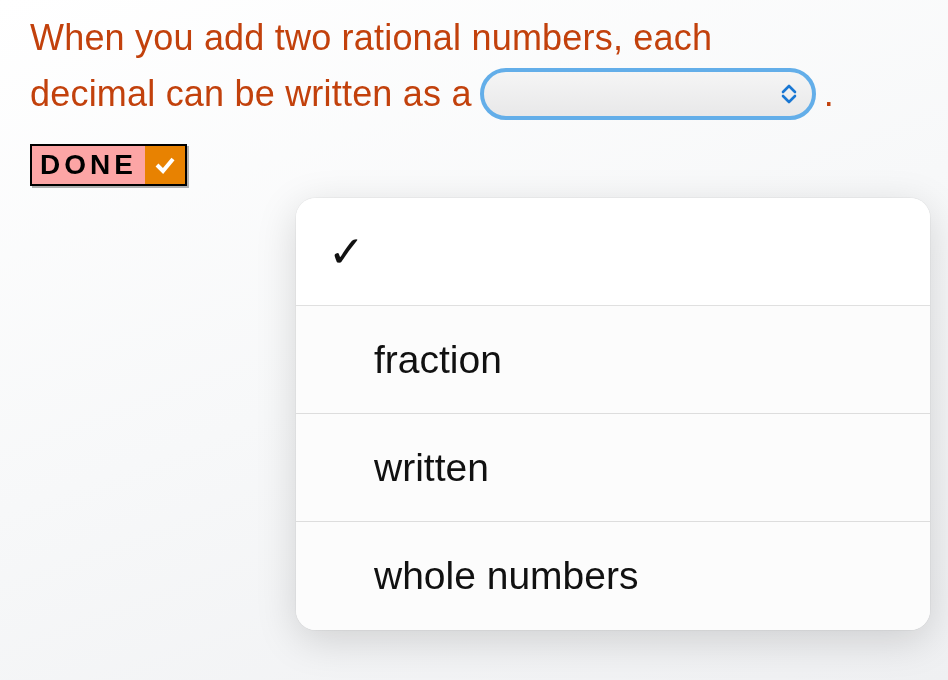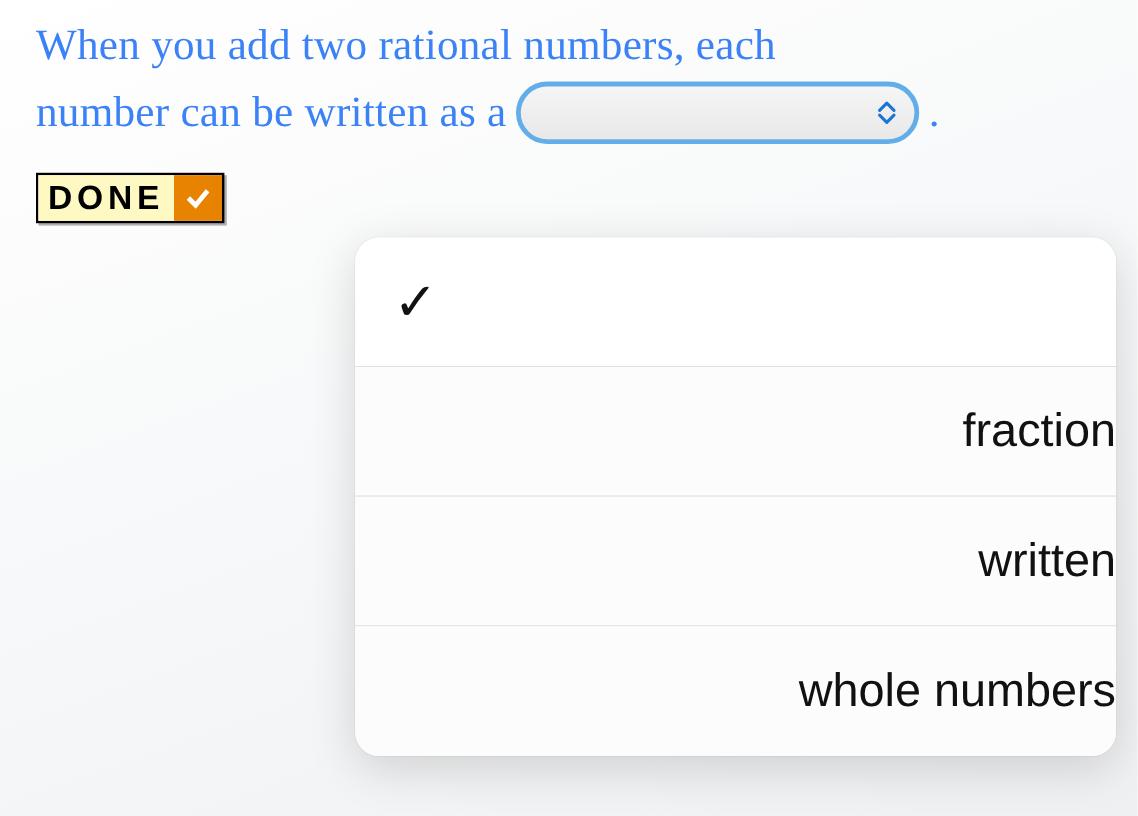--- a/index.html
+++ b/index.html
@@ -12,23 +12,22 @@
       height: 680px;
       font-family: -apple-system, BlinkMacSystemFont, "Helvetica Neue", Arial, sans-serif;
       background: linear-gradient(160deg, #ffffff 0%, #f7f8f9 50%, #eff0f2 100%);
       padding: 10px 30px 30px 30px;
       position: relative;
       overflow: hidden;
     }
     .prompt {
       font-size: 36px;
       line-height: 1.55;
-      color: #3b82f6;
+      color: #c2410c;
       letter-spacing: 0.2px;
-      font-family: Liberation Serif, serif;
     }
     .prompt-line {
       display: flex;
       align-items: center;
       flex-wrap: wrap;
     }
     .dropdown {
       display: inline-flex;
       align-items: center;
       justify-content: flex-end;
@@ -57,21 +56,21 @@
       display: inline-flex;
       align-items: stretch;
       margin-top: 22px;
       height: 42px;
       border: 2px solid #000;
       box-shadow: 2px 2px 0 rgba(0,0,0,0.3);
       cursor: pointer;
       user-select: none;
     }
     .done-text {
-      background: #fef9c3;
+      background: #fca5a5;
       color: #000;
       font-weight: 900;
       font-size: 28px;
       letter-spacing: 4px;
       padding: 0 8px 0 8px;
       display: flex;
       align-items: center;
       font-family: Arial, sans-serif;
     }
     .done-icon-box {
@@ -103,21 +102,20 @@
       background: #fcfcfc;
     }
     .menu-item:last-child {
       border-bottom: none;
     }
     .menu-item.selected {
       background: #fff;
     }
     .menu-item.indented {
       padding-left: 78px;
-      justify-content: flex-end;
     }
     .checkmark-slot {
       width: 38px;
       display: flex;
       align-items: center;
     }
     .checkmark {
       font-size: 44px;
       font-weight: 500;
     }
@@ -125,21 +123,21 @@
 </head>
 <body>
 
 
 
 <div class="prompt">
   <div class="prompt-line">
     <span>When you add two rational numbers, each</span>
   </div>
   <div class="prompt-line">
-    <span>number can be written as a</span>
+    <span>decimal can be written as a</span>
     <span class="dropdown">
       <span></span>
       <span class="dropdown-chevrons">
         <svg width="18" height="10" viewBox="0 0 18 10">
             <path d="M3 8 L9 2 L15 8" stroke="#1977d3" stroke-width="2.6" fill="none" stroke-linecap="round" stroke-linejoin="round"></path>
           </svg>
         <svg width="18" height="10" viewBox="0 0 18 10">
             <path d="M3 2 L9 8 L15 2" stroke="#1977d3" stroke-width="2.6" fill="none" stroke-linecap="round" stroke-linejoin="round"></path>
           </svg>
       </span>

